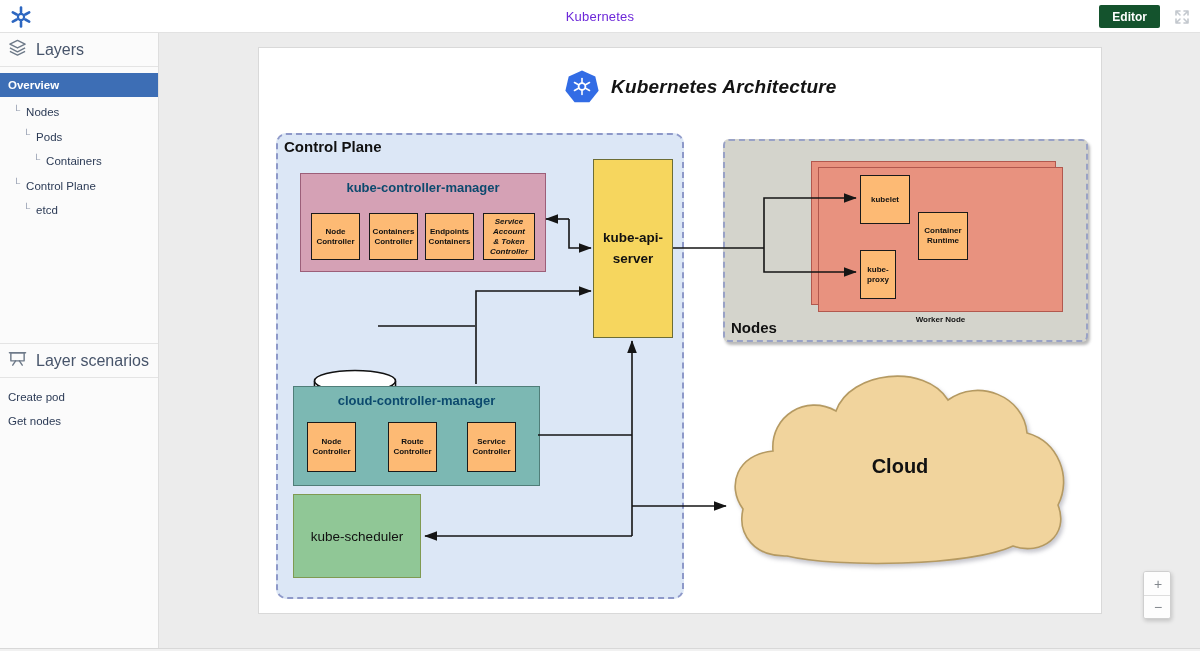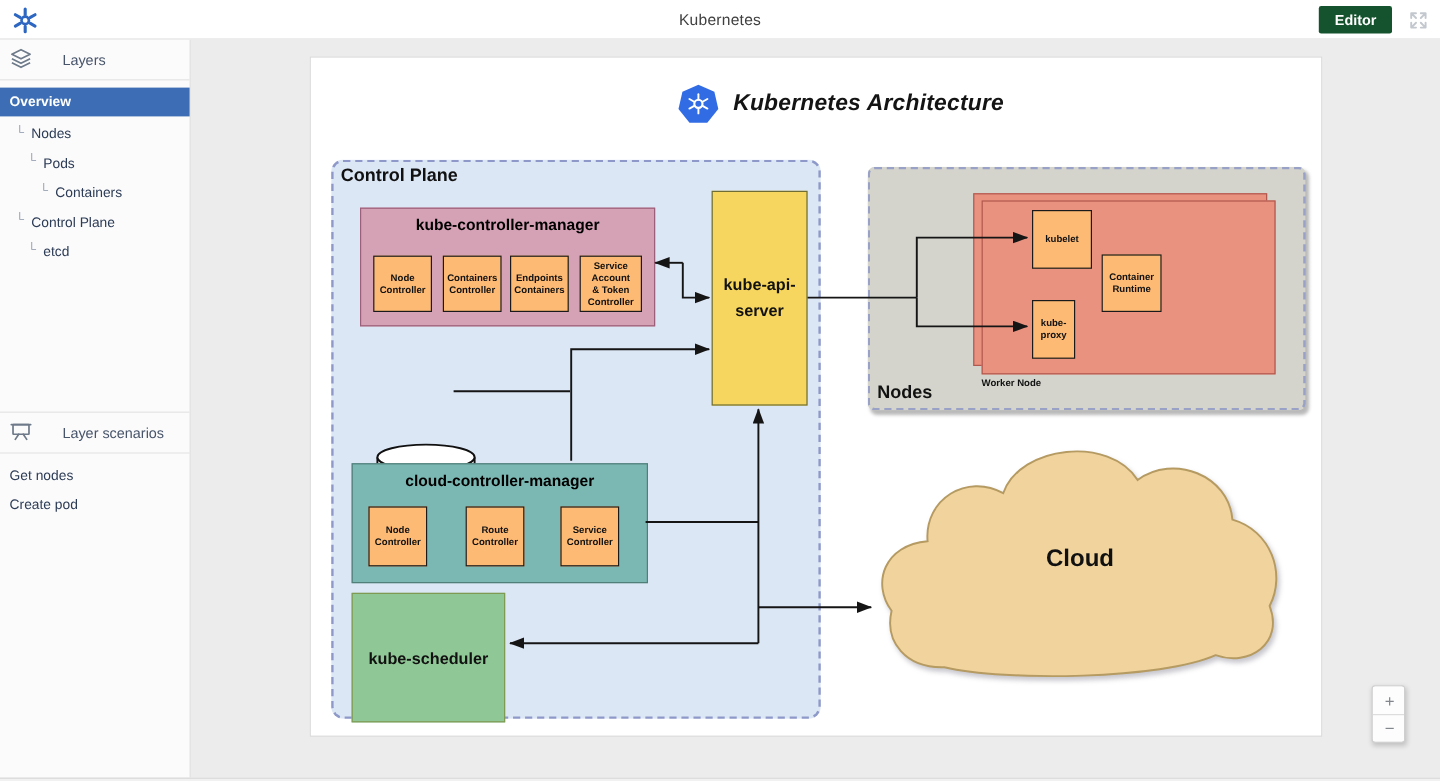--- a/index.html
+++ b/index.html
@@ -2,27 +2,27 @@
 <html><head>
 <meta charset="utf-8">
 <style>
   * { margin:0; padding:0; box-sizing:border-box; }
   html,body { width:1200px; height:651px; overflow:hidden; font-family:"Liberation Sans", sans-serif; background:#fff; }
   .app { position:relative; width:1200px; height:651px; }
 
   
   .topbar { position:absolute; left:0; top:0; width:1200px; height:33px; background:#fff; border-bottom:1px solid #e2e2e2; z-index:20; }
   .app-logo { position:absolute; left:9px; top:5px; width:24px; height:24px; }
-  .topbar-title { position:absolute; left:0; right:0; top:0; height:33px; display:flex; align-items:center; justify-content:center; font-size:13px; color:#404040; letter-spacing:.2px; }
+  .topbar-title { position:absolute; left:0; right:0; top:0; height:33px; display:flex; align-items:center; justify-content:center; font-size:13px; color:#6d28d9; letter-spacing:.2px; }
   .editor-btn { position:absolute; right:40px; top:5px; height:23px; padding:0 13px; background:#14532d; color:#fff; font-size:12px; font-weight:600; border:none; border-radius:2px; display:flex; align-items:center; cursor:pointer; }
   .expand-btn { position:absolute; right:9px; top:8px; width:18px; height:18px; cursor:pointer; }
 
   
   .sidebar { position:absolute; left:0; top:33px; width:159px; height:615px; background:#fbfbfb; border-right:1px solid #dedede; z-index:10; }
-  .panel-header { display:flex; align-items:center; gap:25px; padding:7px 8px; height:33px; color:#47546a; font-size:12px; }
+  .panel-header { display:flex; align-items:center; gap:9px; padding:7px 8px; height:33px; color:#47546a; font-size:16px; }
   .panel-header .hdr-icon { flex:0 0 auto; }
   .divider { height:1px; background:#e4e4e4; }
   .layer-row { height:24px; display:flex; align-items:center; padding-left:8px; font-size:11.5px; color:#2c3b56; cursor:pointer; }
   .layer-row.selected { background:#3d6eb5; color:#fff; font-weight:700; margin-top:6px; height:24px; }
   .tree { padding-top:3px; }
   .tree .layer-row { height:24.5px; }
   .tree-glyph { color:#8b94a8; font-size:10px; margin-right:6px; position:relative; top:-2px; }
   .ind-1 { padding-left:13px; } .ind-2 { padding-left:23px; } .ind-3 { padding-left:33px; }
   .scenarios { position:absolute; left:0; top:310px; width:100%; }
   .scenario-row { height:24px; display:flex; align-items:center; padding-left:8px; font-size:11.5px; color:#2c3b56; cursor:pointer; }
@@ -36,37 +36,37 @@
 
   
   .diagram-title-logo { position:absolute; left:305px; top:22px; width:36px; height:34px; }
   .diagram-title-text { position:absolute; left:352px; top:28px; font-size:19px; font-weight:700; font-style:italic; color:#141414; letter-spacing:.2px; }
 
   
   .control-plane { position:absolute; left:17px; top:85px; width:408px; height:466px; background:#dce7f6; border:2px dashed #8e99c9; border-radius:10px; }
   .control-plane-label { position:absolute; left:6px; top:3px; font-size:15px; font-weight:700; color:#111; }
 
   .group-box { position:absolute; }
-  .group-title { text-align:center; padding-top:6px; font-size:13px; font-weight:700; color:#000000; }
+  .group-title { text-align:center; padding-top:6px; font-size:13px; font-weight:700; color:#0c4a6e; }
   .kcm { left:22px; top:38px; width:246px; height:99px; background:#d5a1b5; border:1px solid #9c5f79; }
   .ccm { left:15px; top:251px; width:247px; height:100px; background:#7cb8b3; border:1px solid #507e79; }
   .mini-box { position:absolute; background:#fdba74; border:1px solid #1a1a1a; display:flex; align-items:center; justify-content:center; text-align:center; font-size:8px; font-weight:600; line-height:1.25; color:#111; padding:17px; }
 
-  .scheduler { position:absolute; left:34px; top:446px; width:128px; height:108px; background:#90c796; border:1px solid #7f9a52; display:flex; align-items:center; justify-content:center; font-size:13.5px; font-weight:700; color:#111; }
+  .scheduler { position:absolute; left:34px; top:446px; width:128px; height:84px; background:#90c796; border:1px solid #7f9a52; display:flex; align-items:center; justify-content:center; font-size:13.5px; font-weight:400; color:#111; }
   .api-server { position:absolute; left:334px; top:111px; width:80px; height:179px; background:#f6d65e; border:1px solid #6d6d35; display:flex; align-items:center; justify-content:center; text-align:center; font-size:13.5px; font-weight:700; color:#111; line-height:1.5; padding:0 5px; }
 
   .etcd-wrap { position:absolute; left:35px; top:234px; width:84px; height:89px; }
   .etcd-label { position:absolute; left:0; width:100%; top:44px; text-align:center; font-size:14px; font-weight:700; color:#111; }
 
   
   .nodes-box { position:absolute; left:464px; top:91px; width:365px; height:203px; background:#d4d4cc; border:2px dashed #99a2c6; border-radius:6px; box-shadow:2px 3px 3px rgba(0,0,0,.28); }
   .nodes-label { position:absolute; left:6px; bottom:4px; font-size:15px; font-weight:700; color:#111; }
   .worker-back { position:absolute; left:86px; top:20px; width:245px; height:144px; background:#e8927f; border:1px solid #b2584e; }
   .worker-front { position:absolute; left:93px; top:26px; width:245px; height:145px; background:#e8927f; border:1px solid #b2584e; }
-  .worker-label { position:absolute; left:93px; top:174px; width:245px; font-size:8px; font-weight:700; color:#111; }
+  .worker-label { position:absolute; left:93px; top:174px; width:245px; text-align:center; font-size:8px; font-weight:700; color:#111; }
   .nd-kubelet { left:135px; top:34px; width:50px; height:49px; }
   .nd-runtime { left:193px; top:71px; width:50px; height:48px; }
   .nd-proxy  { left:135px; top:109px; width:28px; height:49px; }
 
   
   .cloud-wrap { position:absolute; left:470px; top:311px; width:342px; height:214px; }
   .cloud-label { position:absolute; inset:0; display:flex; align-items:center; justify-content:center; font-size:20px; font-weight:700; color:#111; }
 
   .edges { position:absolute; left:0; top:0; width:844px; height:567px; pointer-events:none; z-index:50; }
 
@@ -153,24 +153,24 @@
             <line x1="1.5" y1="4" x2="18.5" y2="4"></line>
             <rect x="3" y="4" width="14" height="8.5" rx="0.5"></rect>
             <path d="M8 12.5 L5 17 M12 12.5 L15 17"></path>
           </svg>
         </span>
         <span>Layer scenarios</span>
       </div>
       <div class="divider"></div>
       <div class="list">
         <div class="scenario-row">
+          <span>Create pod</span>
+        </div>
+        <div class="scenario-row">
           <span>Get nodes</span>
-        </div>
-        <div class="scenario-row">
-          <span>Create pod</span>
         </div>
       </div>
     </div>
   </aside>
 
   <main class="canvas">
     <div class="artboard">
 
       <span class="diagram-title-logo">
         <svg width="36" height="34" viewBox="0 0 36 34">
@@ -189,21 +189,21 @@
       <div class="diagram-title-text">Kubernetes Architecture</div>
 
       <div class="control-plane">
         <div class="control-plane-label">Control Plane</div>
 
         <div class="group-box kcm">
           <div class="group-title">kube-controller-manager</div>
           <div class="mini-box" style="left:10px; top:39px; width:49px; height:47px;">Node Controller</div>
           <div class="mini-box" style="left:68px; top:39px; width:49px; height:47px;">Containers Controller</div>
           <div class="mini-box" style="left:124px; top:39px; width:49px; height:47px;">Endpoints Containers</div>
-          <div class="mini-box" style="left:182px; top:39px; width:52px; height:47px;">Service Account &amp; Token Controller</div>
+          <div class="mini-box" style="left:182px; top:39px; width:52px; height:47px;font-style:italic;">Service Account &amp; Token Controller</div>
         </div>
 
         <div class="etcd-wrap">
           <svg width="84" height="89" viewBox="0 0 84 89">
             <path d="M1.5,12 V77 A40.5,10.5 0 0 0 82.5,77 V12" fill="#fff" stroke="#111" stroke-width="1.6"></path>
             <ellipse cx="42" cy="12" rx="40.5" ry="10.5" fill="#fff" stroke="#111" stroke-width="1.6"></ellipse>
           </svg>
           <div class="etcd-label">etcd</div>
         </div>
 

